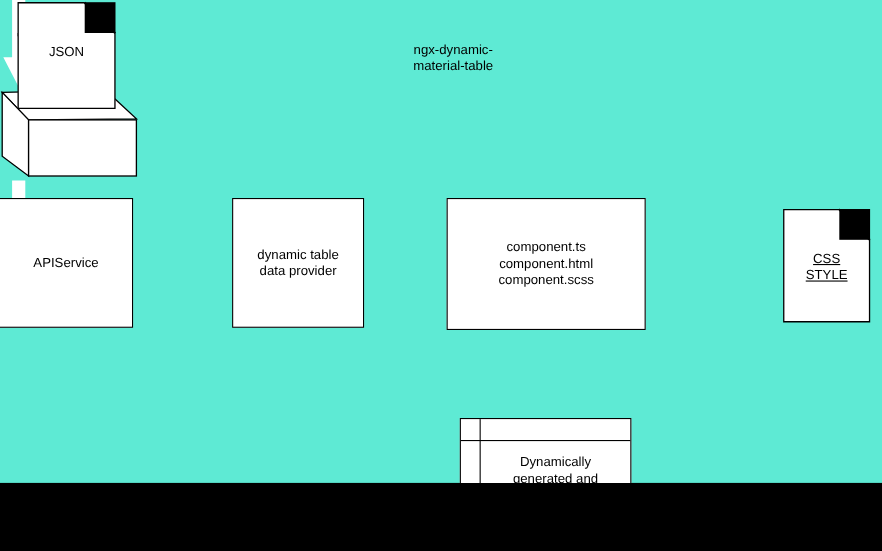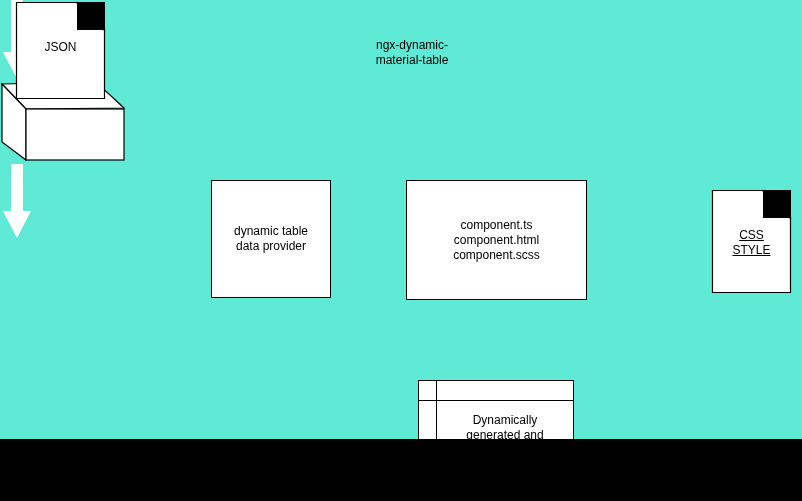--- a/index.html
+++ b/index.html
@@ -135,20 +135,23 @@
       <path d="M2 4 L96 2 L124 28 L26 29 Z" fill="#ffffff" stroke="#000000" stroke-width="1.2"></path>
 
       <path d="M2 4 L26 29 L26 80 L2 62 Z" fill="#ffffff" stroke="#000000" stroke-width="1.2"></path>
 
       <rect x="26" y="29" width="98" height="51" fill="#ffffff" stroke="#000000" stroke-width="1.2"></rect>
     </svg>
     <div class="node-label" style="left:26px; right:4px; top:38px; text-align:center;">ngx-dynamic-
 material-table</div>
   </div>
 
+  <div class="node rect" style="left:-1px; top:180px; width:122px; height:118px;">
+    <div class="node-label">APIService</div>
+  </div>
 
   <div class="node rect" style="left:211px; top:180px; width:120px; height:118px;">
     <div class="node-label">dynamic table
 data provider</div>
   </div>
 
   <div class="node rect" style="left:406px; top:180px; width:181px; height:120px;">
     <div class="node-label">component.ts
 component.html
 component.scss</div>

